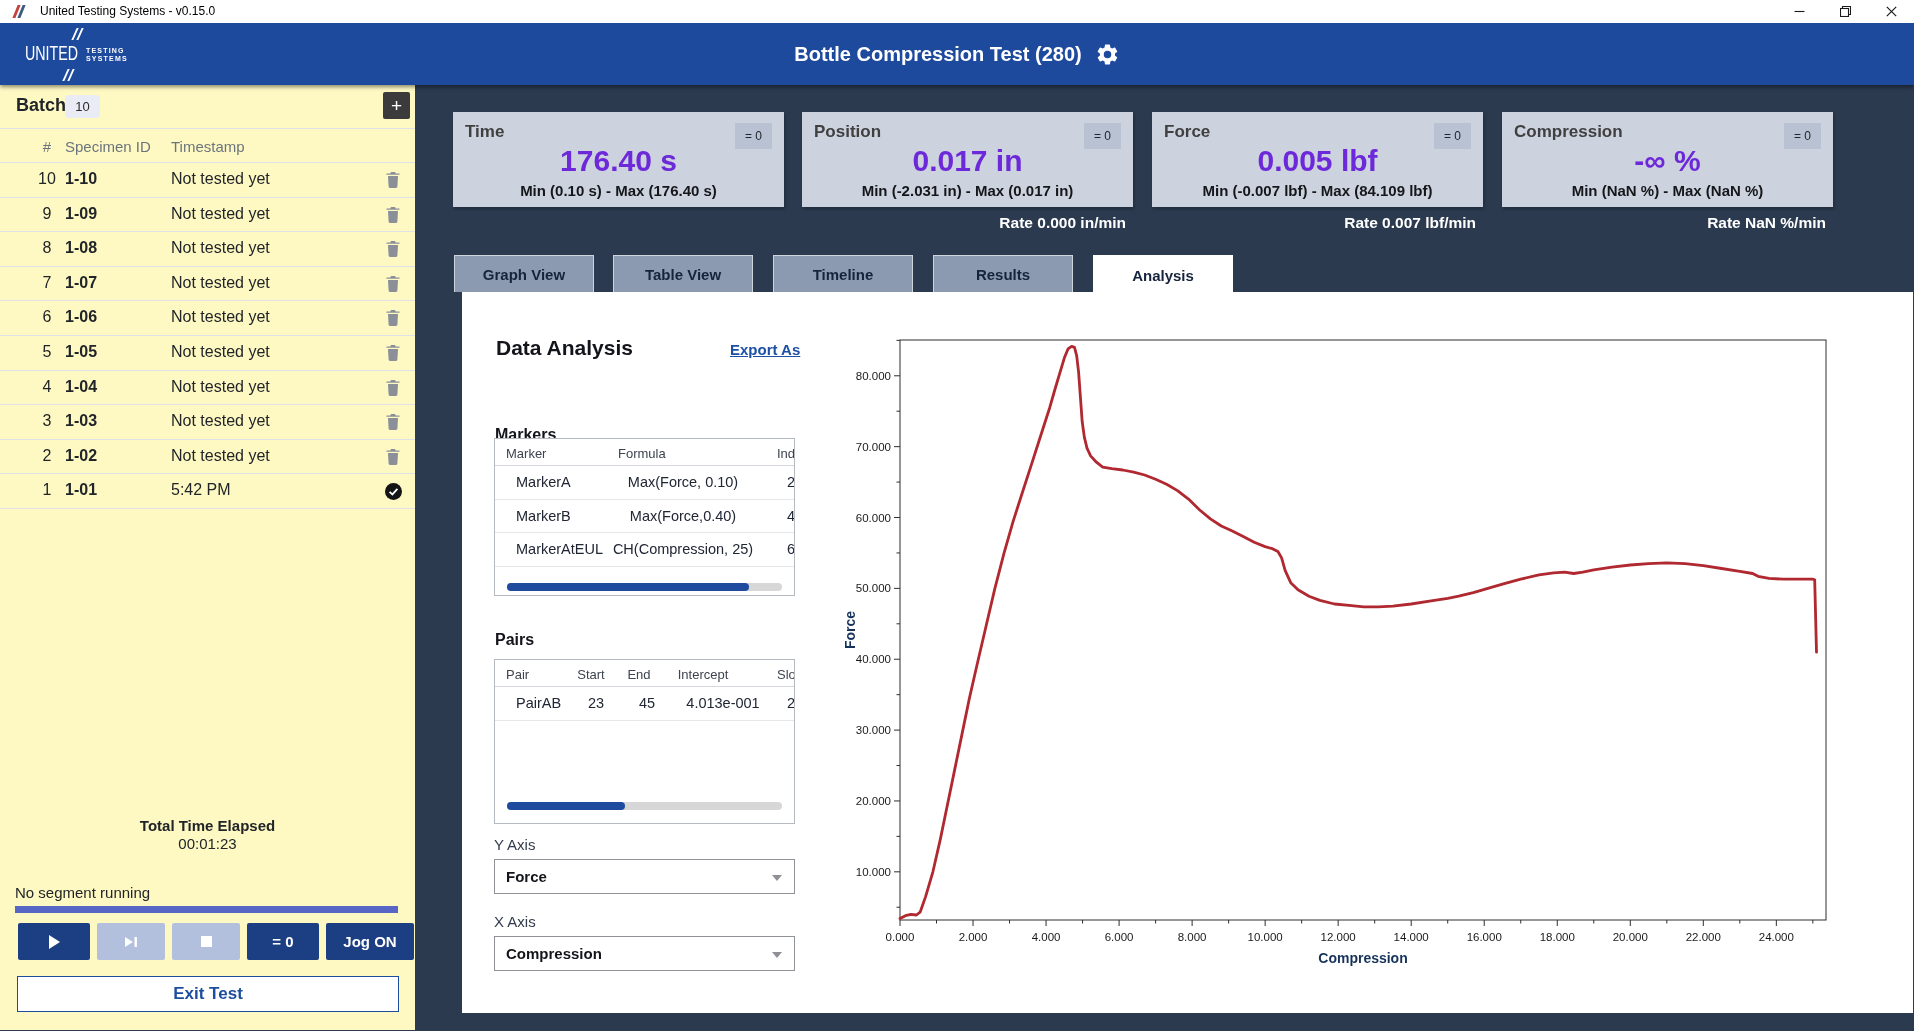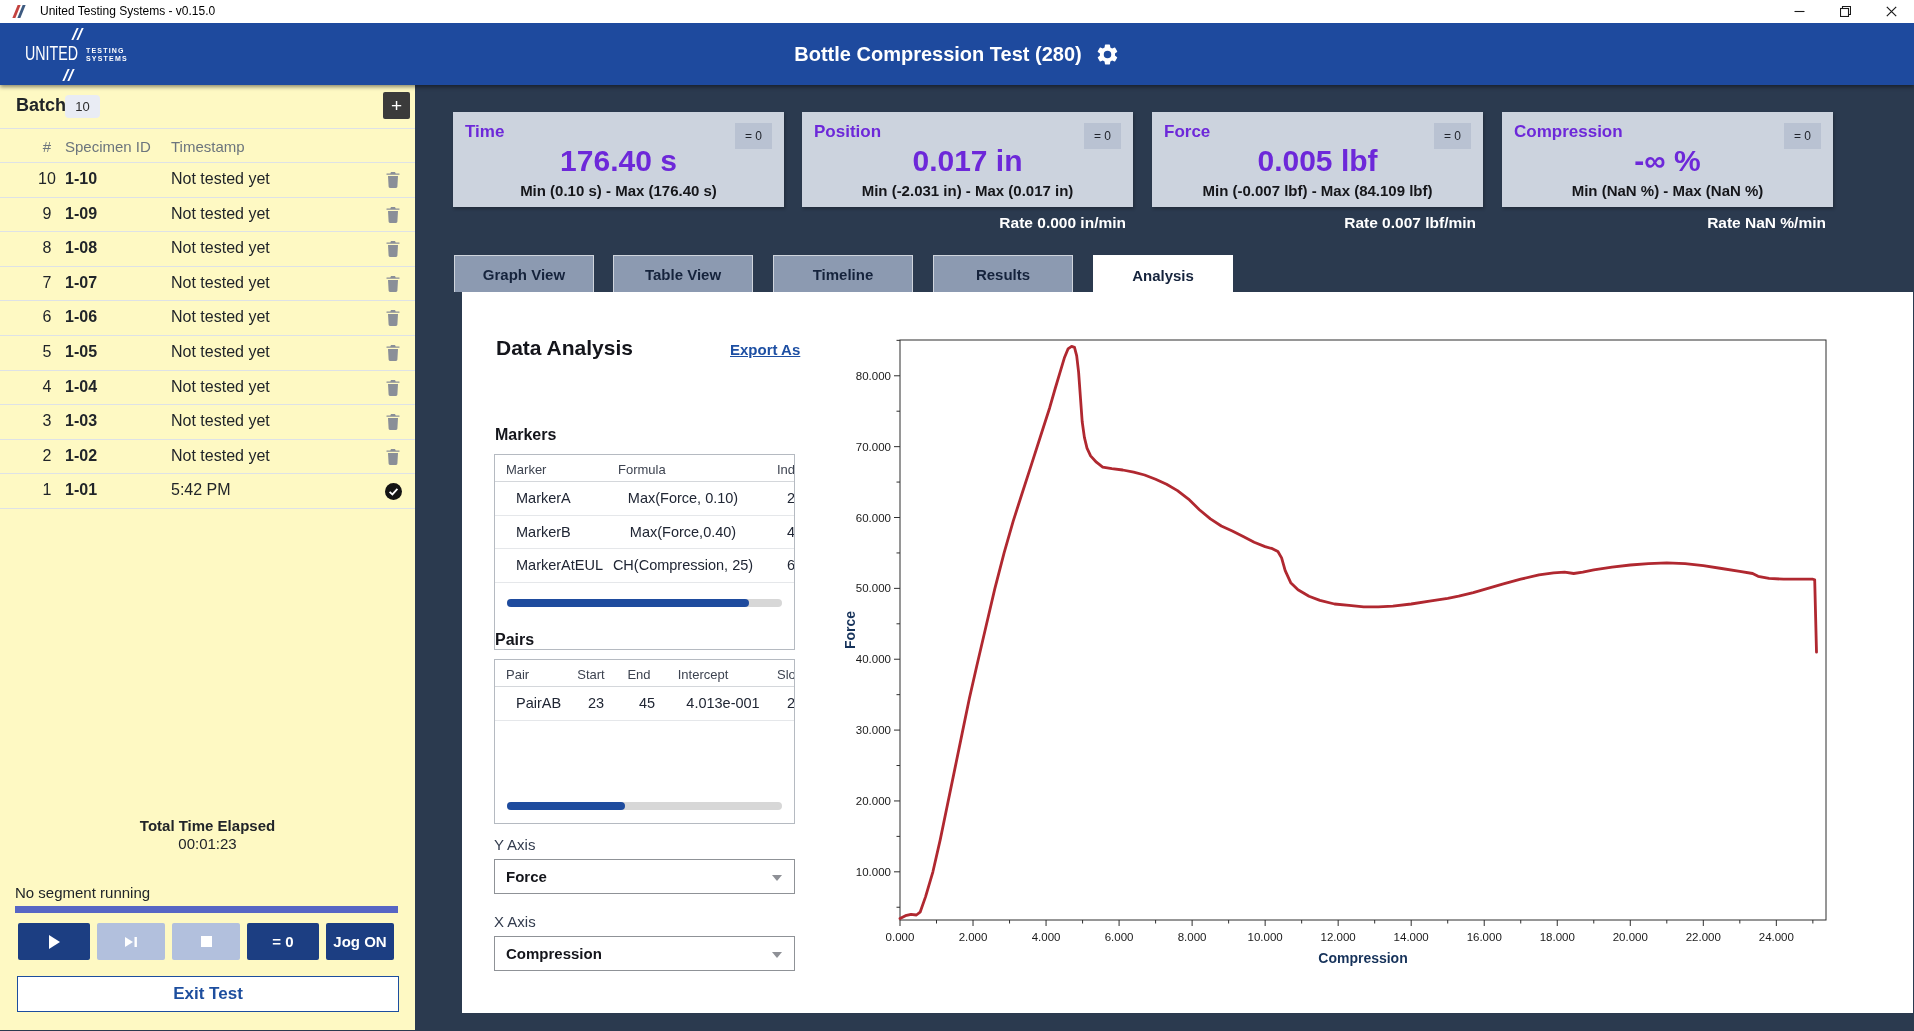--- a/index.html
+++ b/index.html
@@ -55,21 +55,21 @@
   .ctrl-row { position:absolute; left:0; top:839px; width:100%; height:37px; }
   .ctrl-btn { position:absolute; top:0; height:37px; border:none; border-radius:2px; color:#fff; font-size:15px; font-weight:700; display:flex; align-items:center; justify-content:center; font-family:inherit; }
   .ctrl-dark { background:#1c3e82; }
   .ctrl-disabled { background:#b2c0dd; }
   .exit-btn { position:absolute; left:17px; top:892px; width:382px; height:36px; background:#fff; border:1px solid #1d4e9e; color:#1d4e9e; font-size:17px; font-weight:700; display:flex; align-items:center; justify-content:center; font-family:inherit; }
 
   
   .main { position:absolute; left:415px; top:85px; width:1499px; height:946px; background:#2b3a4f; }
 
   .card { position:absolute; top:27px; width:331px; height:95px; background:#ccd3de; box-shadow:1px 2px 3px rgba(0,0,0,0.25); }
-  .card-label { position:absolute; left:12px; top:10px; font-size:17px; font-weight:700; color:#6d28d9; }
+  .card-label { position:absolute; left:12px; top:10px; font-size:17px; font-weight:700; color:#404040; }
   .card-badge { position:absolute; right:12px; top:11px; width:37px; height:26px; background:#b9c2d2; font-size:12px; color:#20242c; display:flex; align-items:center; justify-content:center; }
   .card-value { position:absolute; left:0; top:32px; width:100%; text-align:center; font-size:30px; font-weight:700; color:#6d28d9; }
   .card-minmax { position:absolute; left:0; top:70px; width:100%; text-align:center; font-size:15px; font-weight:700; color:#15161a; }
   .card-rate { position:absolute; top:129px; width:331px; text-align:right; padding-right:7px; font-size:15.5px; font-weight:700; color:#fff; }
 
   .tabs { position:absolute; left:0; top:170px; height:37px; }
   .tab { position:absolute; top:0; width:140px; height:37px; display:flex; align-items:center; justify-content:center; font-size:15px; font-weight:700; color:#15233c; background:#8c9ab1; border:1px solid #cfd4dc; border-bottom:none; z-index:1; }
   .tab.active { background:#fff; height:39px; border-color:#fff; z-index:3; }
 
   .panel { position:absolute; left:28px; top:207px; width:1451px; height:721px; background:#fff; z-index:2;margin-left:19px; }
@@ -283,21 +283,21 @@
           <path d="M1 1 L9 6 L1 11 Z" fill="#fff"></path>
           <rect x="10.5" y="1" width="2.4" height="10" fill="#fff"></rect>
         </svg>
     </button>
     <button class="ctrl-btn ctrl-disabled" style="left:172px; width:68px;">
       <svg width="11" height="11" viewBox="0 0 11 11">
           <rect width="11" height="11" fill="#fff"></rect>
         </svg>
     </button>
     <button class="ctrl-btn ctrl-dark" style="left:247px; width:72px;">= 0</button>
-    <button class="ctrl-btn ctrl-dark" style="left:326px; width:68px;">Jog ON</button>
+    <button class="ctrl-btn ctrl-dark" style="left:326px; width:88px;">Jog ON</button>
   </div>
   <button class="exit-btn">Exit Test</button>
 </div>
 
 <div class="main">
   <div id="cards">
       <div class="card" style="left: 38px;">
         <span class="card-label">Time</span>
         <span class="card-badge">= 0</span>
         <div class="card-value">176.40 s</div>
@@ -332,21 +332,21 @@
       <div class="tab" style="left: 518px;">Results</div>
       <div class="tab active" style="left: 678px;">Analysis</div>
     </div>
 
   <div class="panel">
     <div class="an-title">Data Analysis</div>
     <a class="an-export">Export As</a>
 
 
     <div class="an-sec" style="top:134px;">Markers</div>
-    <div class="an-table" style="top:162px; height:196px;">
+    <div class="an-table" style="top:146px; height:158px;">
       <div class="thead">
         <span style="left:11px;">Marker</span>
         <span style="left:123px;">Formula</span>
         <span style="left:282px;">Index</span>
       </div>
       <div id="marker-rows">
           <div class="an-row">
             <span style="left:21px;">MarkerA</span>
             <span style="left:75px; width:226px; text-align:center;">Max(Force, 0.10)</span>
             <span style="left:292px;">2</span>

